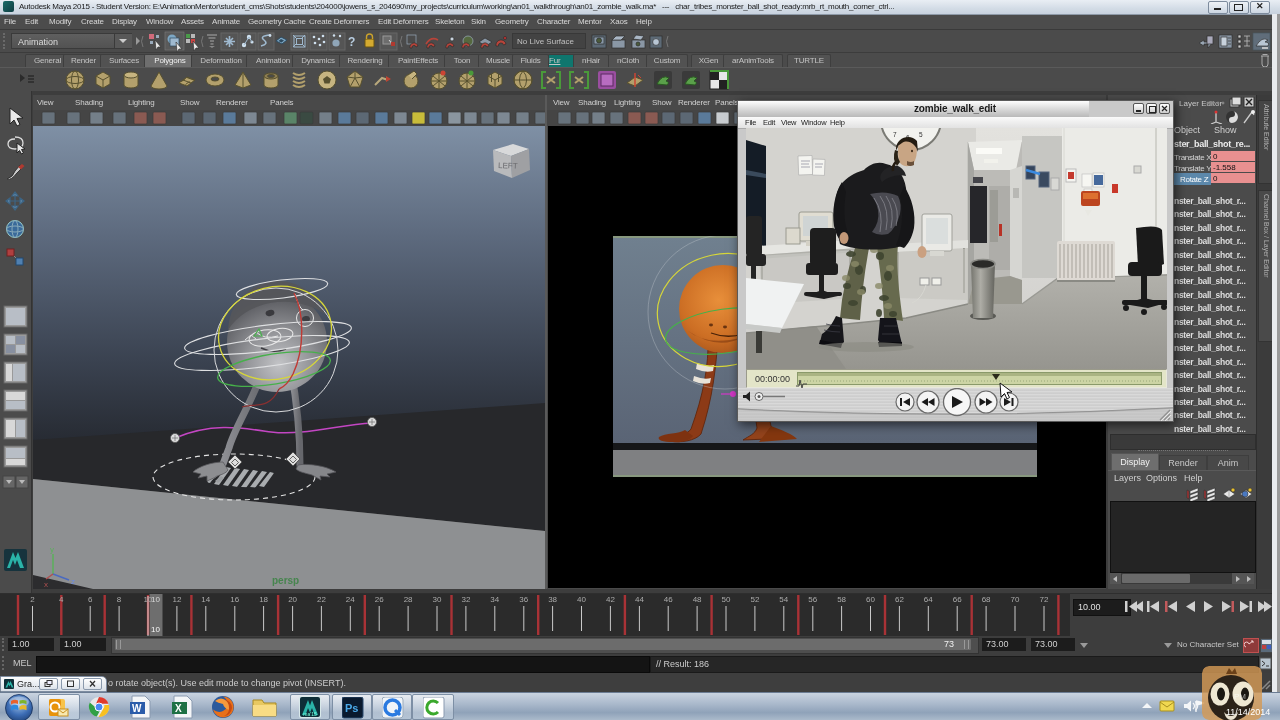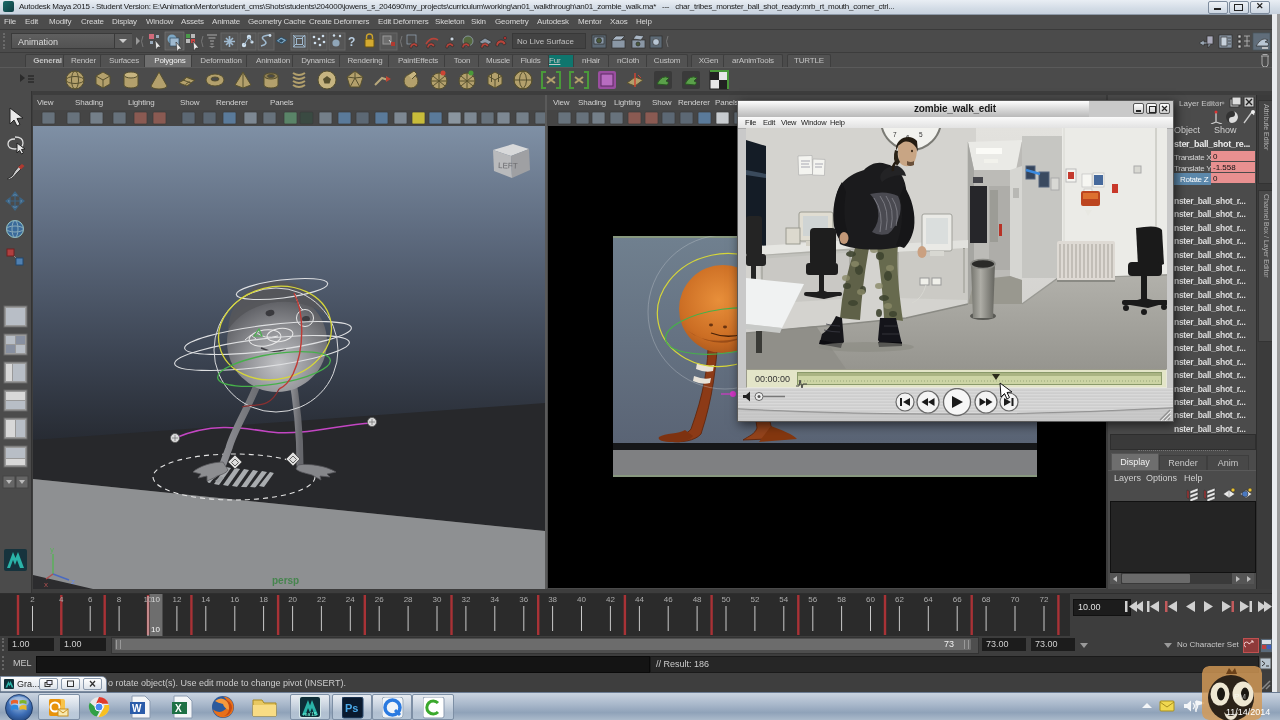--- a/index.html
+++ b/index.html
@@ -31,21 +31,21 @@
   <span class="txt" style="left:112px;top:2px;">Display</span>
   <span class="txt" style="left:146px;top:2px;">Window</span>
   <span class="txt" style="left:181px;top:2px;">Assets</span>
   <span class="txt" style="left:212px;top:2px;">Animate</span>
   <span class="txt" style="left:248px;top:2px;">Geometry Cache</span>
   <span class="txt" style="left:309px;top:2px;">Create Deformers</span>
   <span class="txt" style="left:378px;top:2px;">Edit Deformers</span>
   <span class="txt" style="left:435px;top:2px;">Skeleton</span>
   <span class="txt" style="left:471px;top:2px;">Skin</span>
   <span class="txt" style="left:495px;top:2px;">Geometry</span>
-  <span class="txt" style="left:537px;top:2px;">Autodesk</span>
+  <span class="txt" style="left:537px;top:2px;">Character</span>
   <span class="txt" style="left:578px;top:2px;">Mentor</span>
   <span class="txt" style="left:610px;top:2px;">Xaos</span>
   <span class="txt" style="left:636px;top:2px;">Help</span>
 </div>
 
 <div class="abs" id="statusline" style="left:0;top:30px;width:1280px;height:22px;background:#4b4b4b;border-bottom:1px solid #3c3c3c;">
   <div class="abs" style="left:3px;top:3px;width:3px;height:16px;border-left:2px dotted #6a6a6a;"></div>
   <div class="abs" style="left:11px;top:3px;width:121px;height:16px;background:linear-gradient(#5f5f5f,#525252);border:1px solid #3a3a3a;box-sizing:border-box;">
     <span class="txt" style="left:6px;top:3px;font-size:9px;color:#dcdcdc;">Animation</span>
     <div class="abs" style="left:102px;top:0;width:17px;height:14px;background:#585858;border-left:1px solid #3a3a3a;">
@@ -200,21 +200,21 @@
           <path d="M7 13 h6" stroke="#ddd" stroke-width="1.5"></path>
         </g>
     </g>
   </svg>
   <div class="abs" style="left:512px;top:3px;width:74px;height:16px;background:#434343;border:1px solid #383838;box-sizing:border-box;">
       <span class="txt" style="left:4px;top:3px;font-size:8px;color:#c0c0c0;">No Live Surface</span>
     </div>
 </div>
 
 <div class="abs" id="shelftabs" style="left:0;top:53px;width:1280px;height:14px;background:#4b4b4b;overflow:hidden;">
-<div class="abs" style="left:25px;top:1px;width:45px;height:13px;background:#525252;border:1px solid #3e3e3e;border-bottom:none;border-radius:2px 2px 0 0;box-sizing:border-box;text-align:center;line-height:12px;font-size:8px;letter-spacing:-0.2px;color:#c4c4c4;font-weight:bold;">General</div>
+<div class="abs" style="left:25px;top:1px;width:45px;height:13px;background:#525252;border:1px solid #3e3e3e;border-bottom:none;border-radius:2px 2px 0 0;box-sizing:border-box;text-align:center;line-height:12px;font-size:8px;letter-spacing:-0.2px;color:#c4c4c4;">General</div>
 <div class="abs" style="left:63px;top:1px;width:41px;height:13px;background:#525252;border:1px solid #3e3e3e;border-bottom:none;border-radius:2px 2px 0 0;box-sizing:border-box;text-align:center;line-height:12px;font-size:8px;letter-spacing:-0.2px;color:#c4c4c4;">Render</div>
 <div class="abs" style="left:100px;top:1px;width:48px;height:13px;background:#525252;border:1px solid #3e3e3e;border-bottom:none;border-radius:2px 2px 0 0;box-sizing:border-box;text-align:center;line-height:12px;font-size:8px;letter-spacing:-0.2px;color:#c4c4c4;">Surfaces</div>
 <div class="abs" style="left:144px;top:1px;width:52px;height:13px;background:#6e6e6e;border:1px solid #3e3e3e;border-bottom:none;border-radius:2px 2px 0 0;box-sizing:border-box;text-align:center;line-height:12px;font-size:8px;letter-spacing:-0.2px;color:#f0f0f0;">Polygons</div>
 <div class="abs" style="left:191px;top:1px;width:60px;height:13px;background:#525252;border:1px solid #3e3e3e;border-bottom:none;border-radius:2px 2px 0 0;box-sizing:border-box;text-align:center;line-height:12px;font-size:8px;letter-spacing:-0.2px;color:#c4c4c4;">Deformation</div>
 <div class="abs" style="left:246px;top:1px;width:54px;height:13px;background:#525252;border:1px solid #3e3e3e;border-bottom:none;border-radius:2px 2px 0 0;box-sizing:border-box;text-align:center;line-height:12px;font-size:8px;letter-spacing:-0.2px;color:#c4c4c4;">Animation</div>
 <div class="abs" style="left:292px;top:1px;width:52px;height:13px;background:#525252;border:1px solid #3e3e3e;border-bottom:none;border-radius:2px 2px 0 0;box-sizing:border-box;text-align:center;line-height:12px;font-size:8px;letter-spacing:-0.2px;color:#c4c4c4;">Dynamics</div>
 <div class="abs" style="left:339px;top:1px;width:52px;height:13px;background:#525252;border:1px solid #3e3e3e;border-bottom:none;border-radius:2px 2px 0 0;box-sizing:border-box;text-align:center;line-height:12px;font-size:8px;letter-spacing:-0.2px;color:#c4c4c4;">Rendering</div>
 <div class="abs" style="left:388px;top:1px;width:60px;height:13px;background:#525252;border:1px solid #3e3e3e;border-bottom:none;border-radius:2px 2px 0 0;box-sizing:border-box;text-align:center;line-height:12px;font-size:8px;letter-spacing:-0.2px;color:#c4c4c4;">PaintEffects</div>
 <div class="abs" style="left:444px;top:1px;width:36px;height:13px;background:#525252;border:1px solid #3e3e3e;border-bottom:none;border-radius:2px 2px 0 0;box-sizing:border-box;text-align:center;line-height:12px;font-size:8px;letter-spacing:-0.2px;color:#c4c4c4;">Toon</div>
 <div class="abs" style="left:478px;top:1px;width:40px;height:13px;background:#525252;border:1px solid #3e3e3e;border-bottom:none;border-radius:2px 2px 0 0;box-sizing:border-box;text-align:center;line-height:12px;font-size:8px;letter-spacing:-0.2px;color:#c4c4c4;">Muscle</div>

